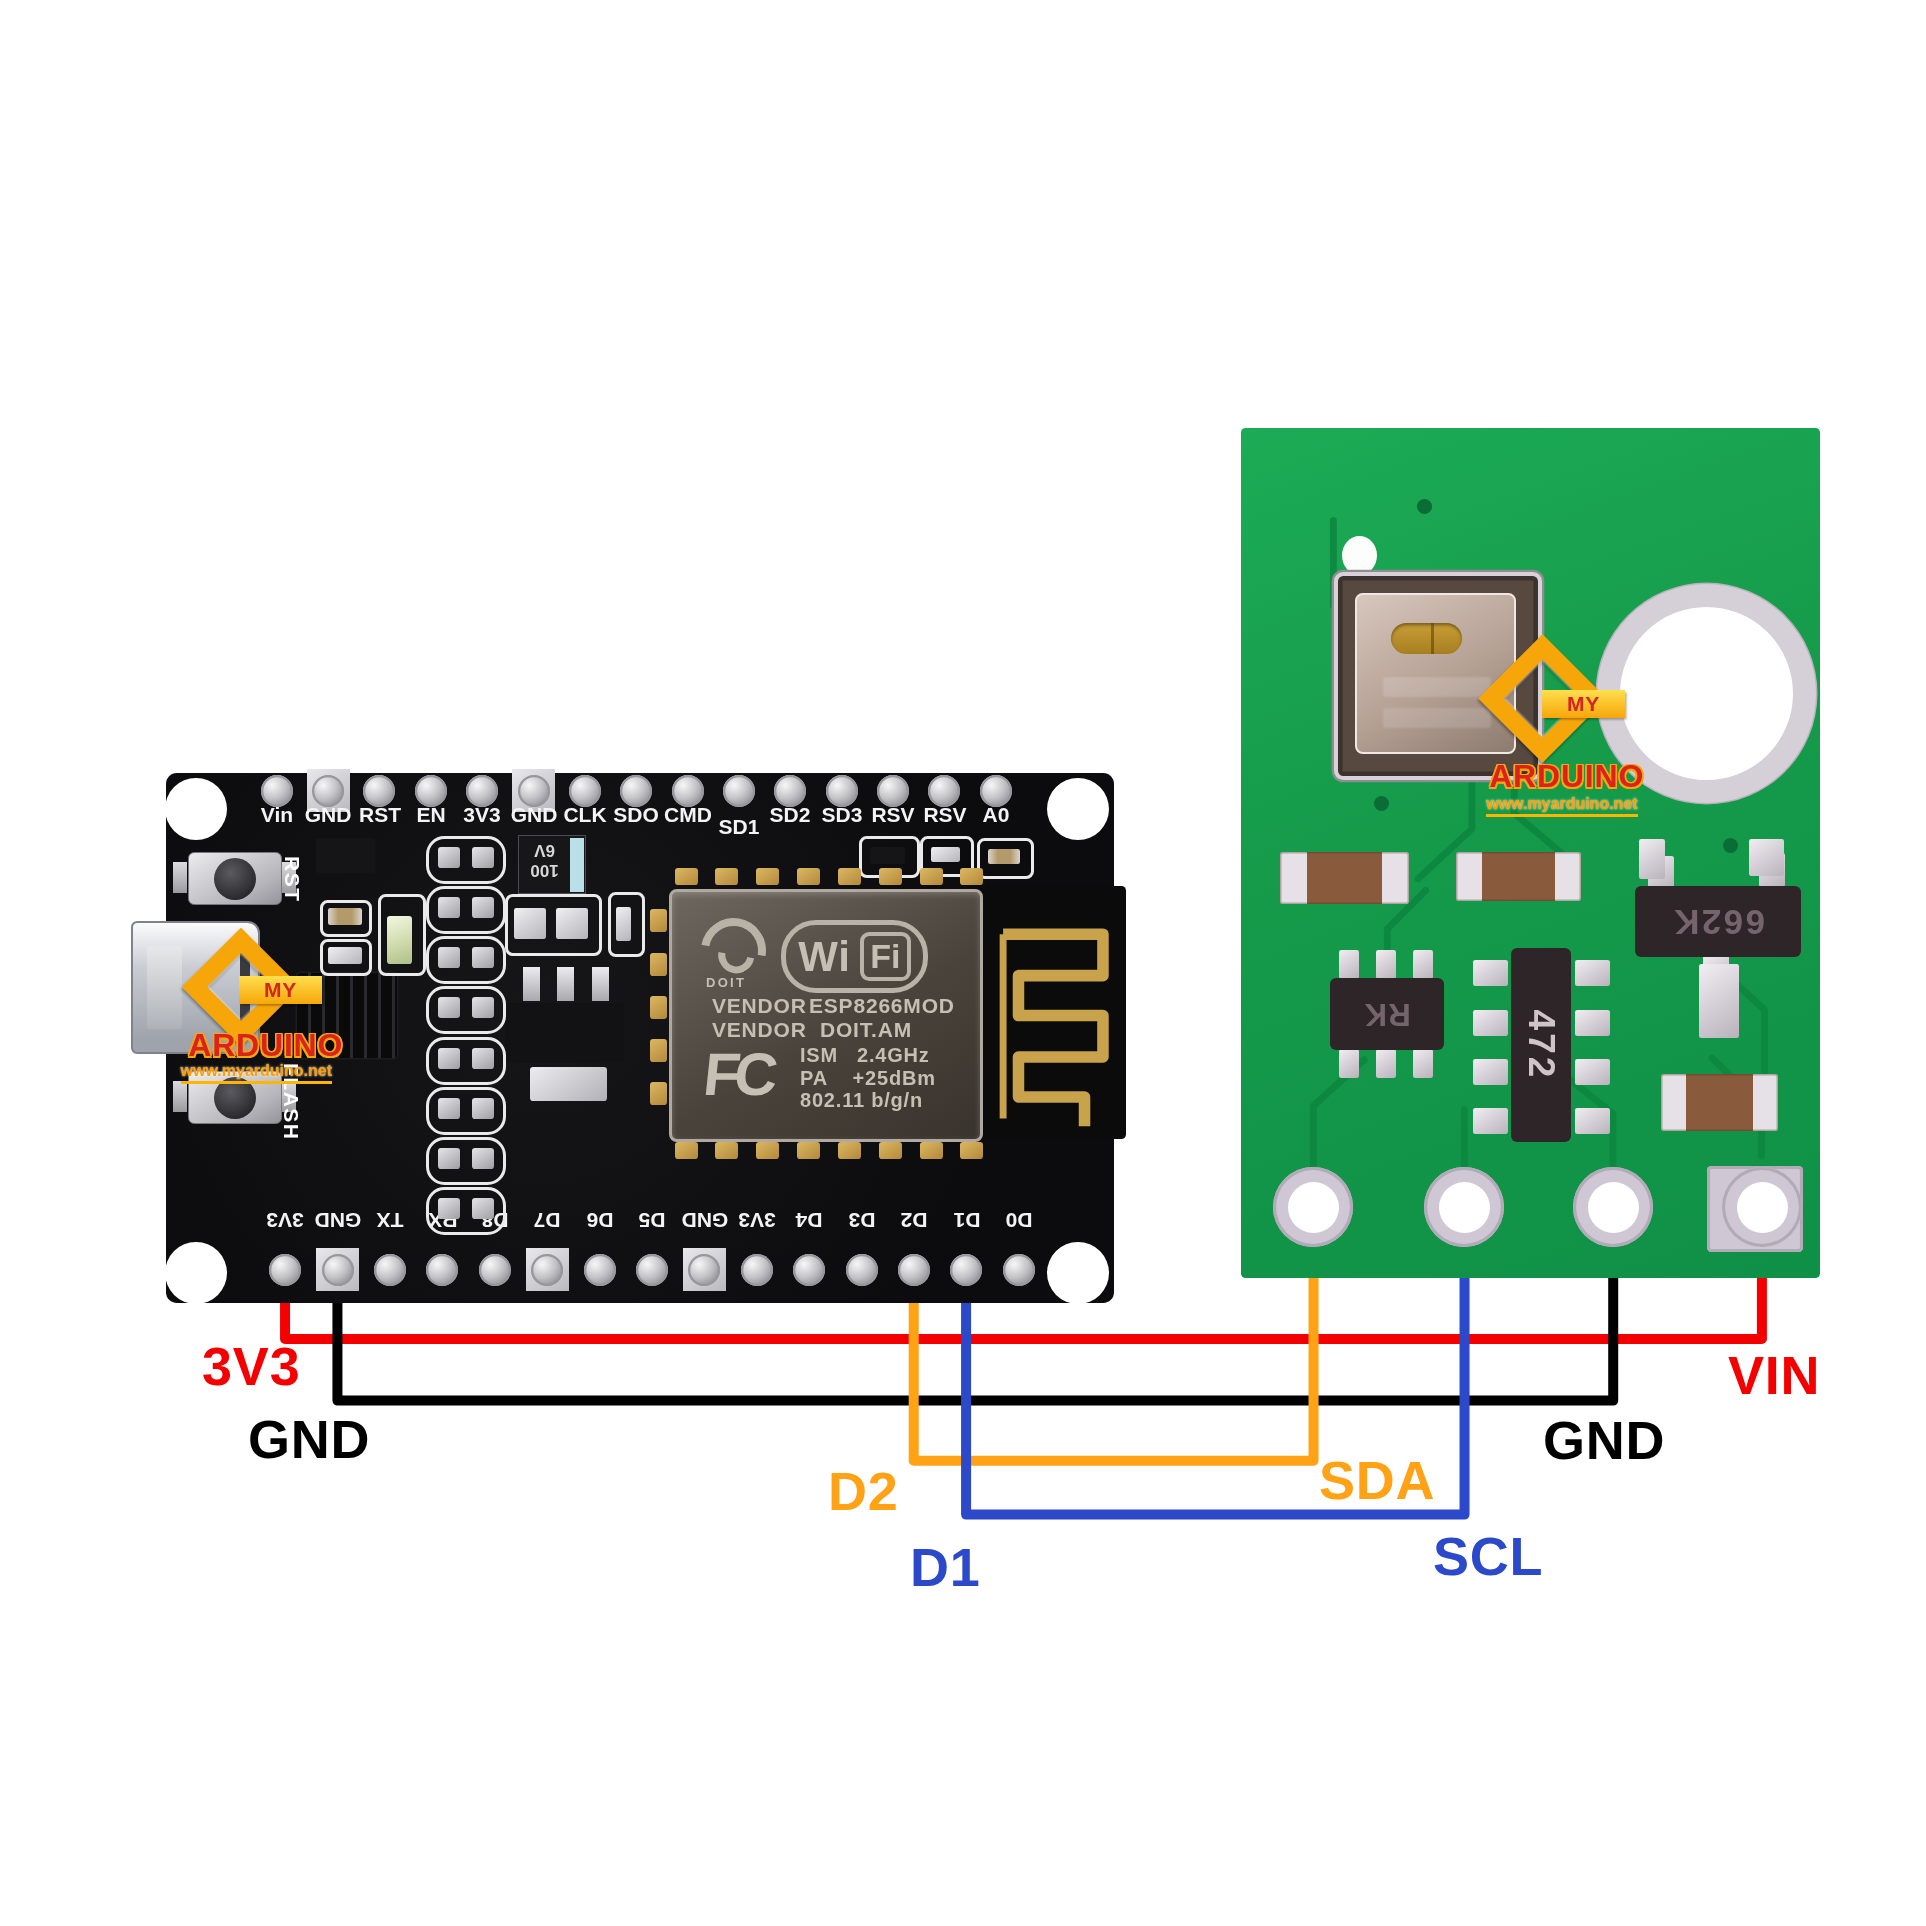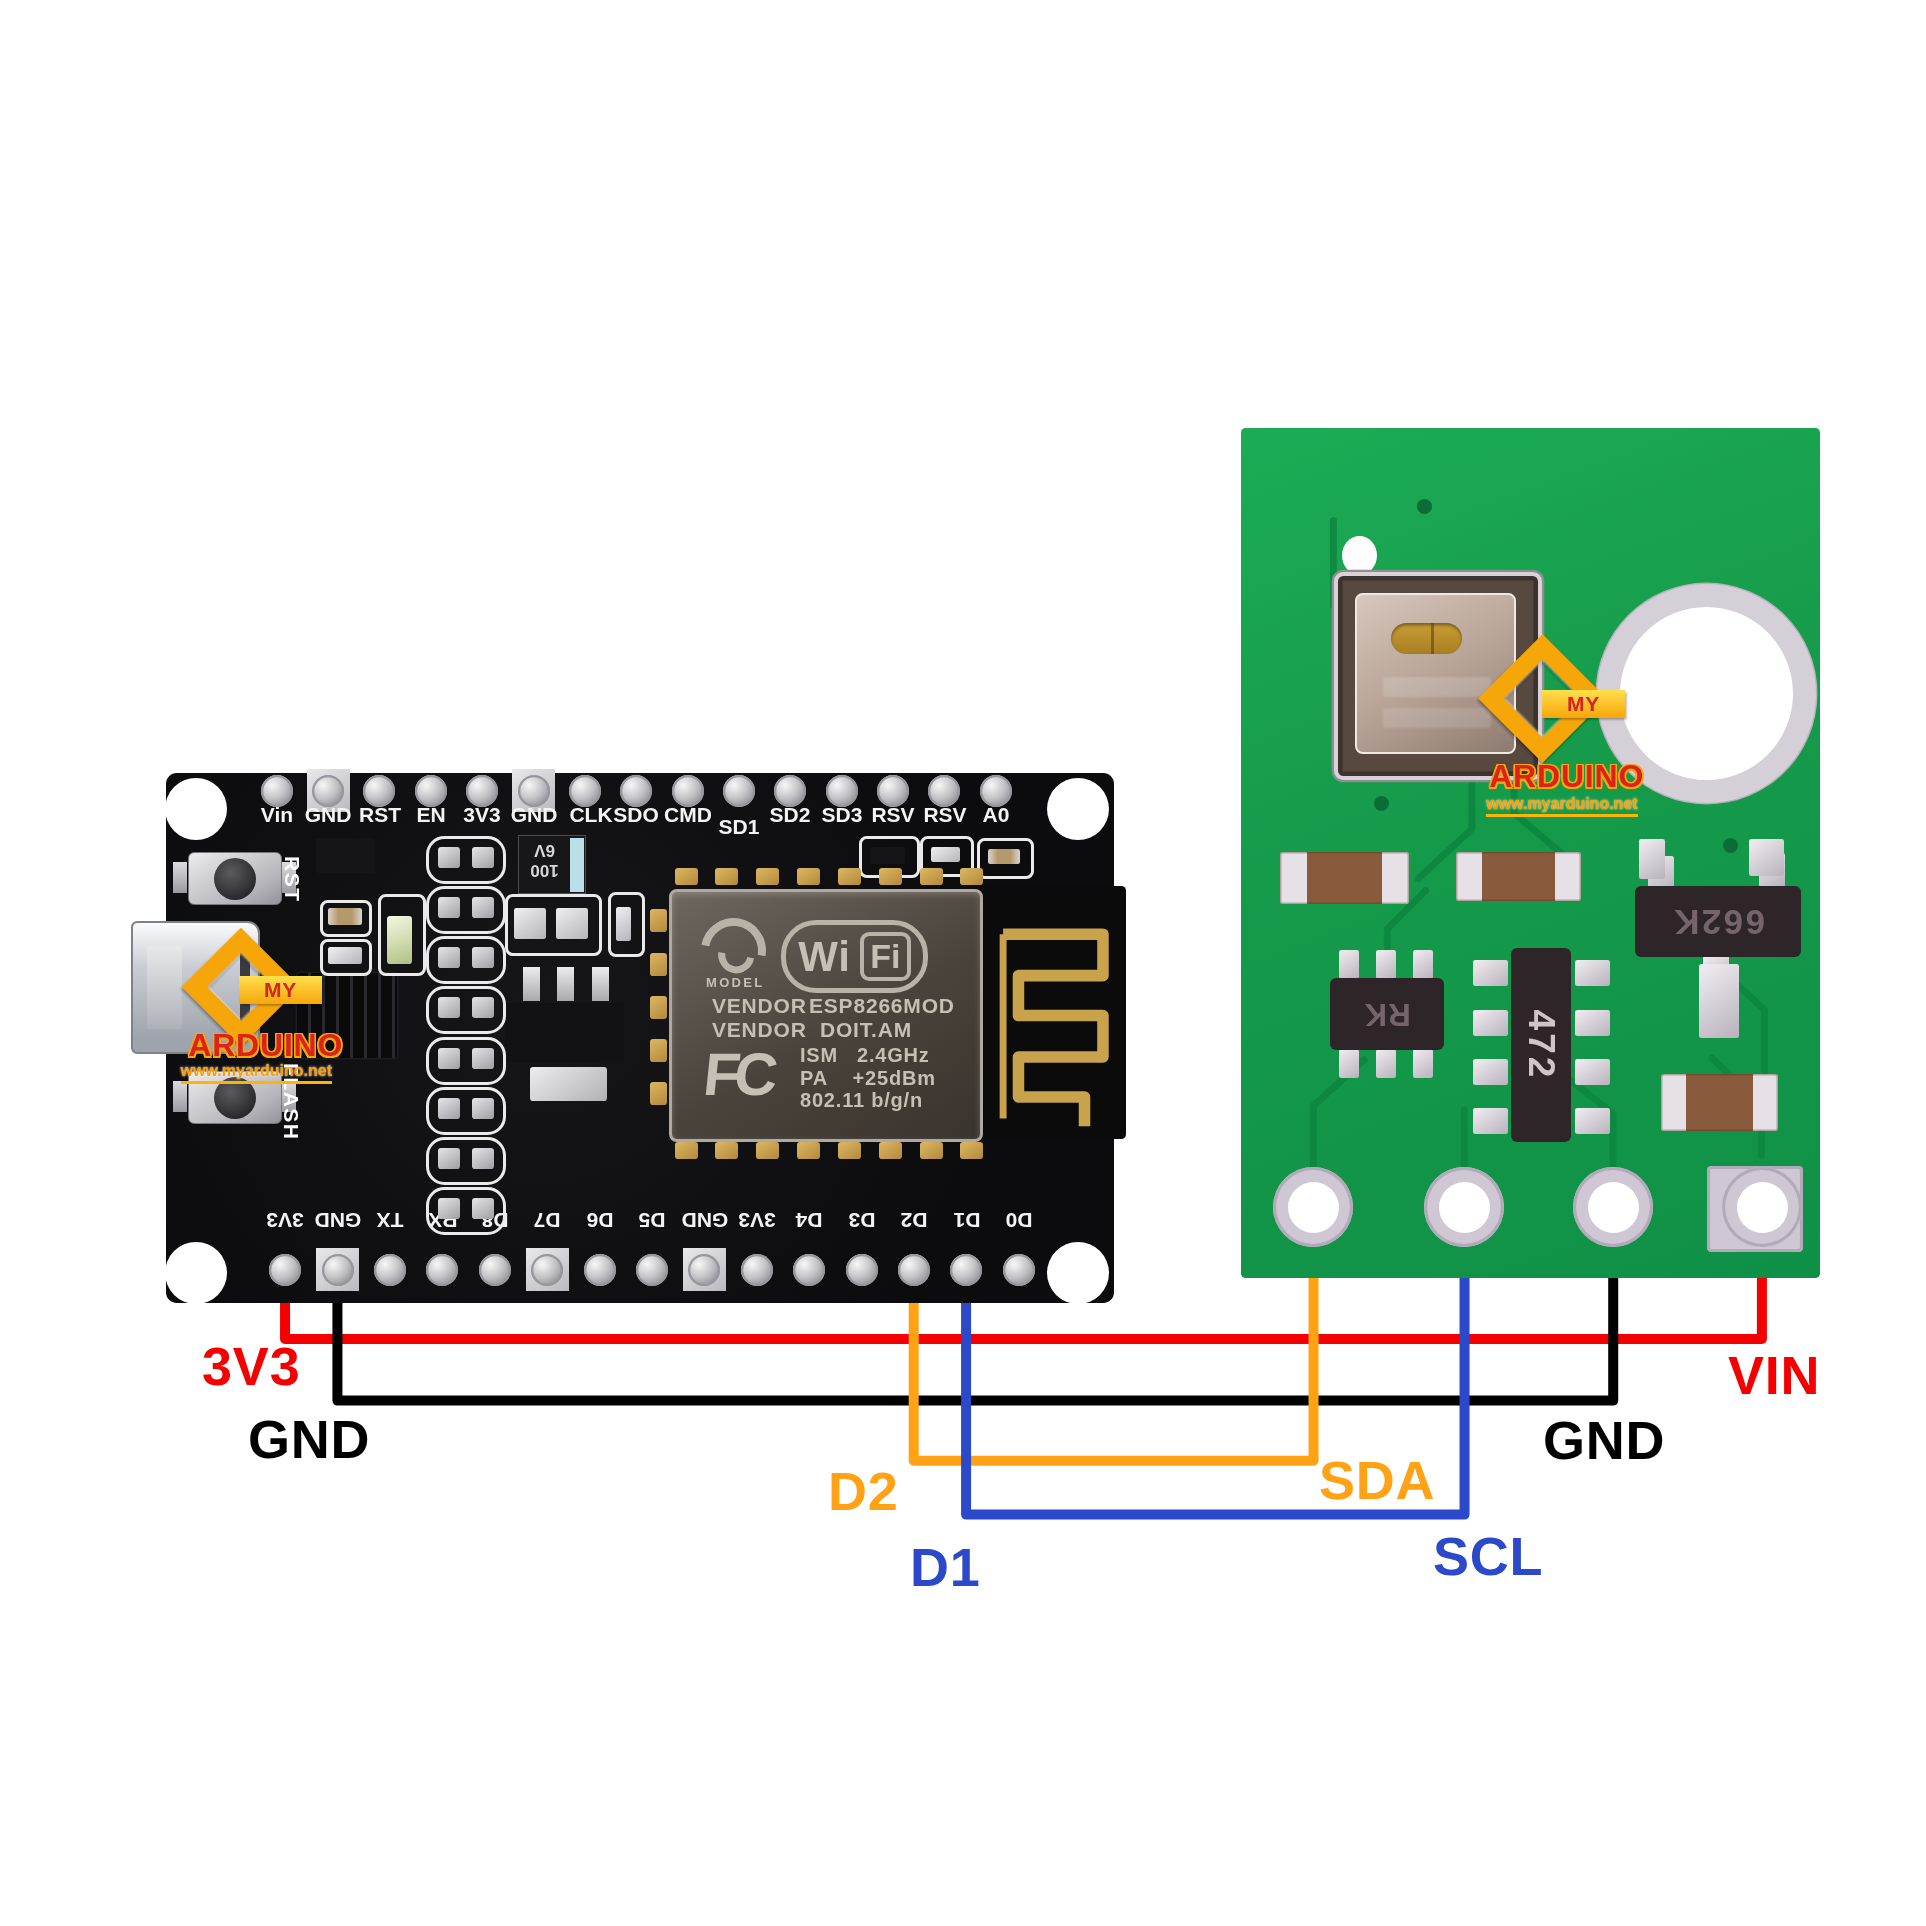--- a/index.html
+++ b/index.html
@@ -195,21 +195,21 @@
 
     <div class="modtab">
       <svg width="149" height="253" viewBox="0 0 194 328">
         <path d="M34 62 V302" stroke="#c9a24c" stroke-width="9" fill="none"></path>
         <path d="M34 62 H164 V116 H54 V168 H164 V222 H54 V274 H140 V312" stroke="#c9a24c" stroke-width="15" fill="none" stroke-linejoin="round"></path>
       </svg>
     </div>
 
     <div id="shield">
       <div class="swirl"></div>
-      <div class="doitword">MODEL</div>
+      <div class="doitword">DOIT</div>
       <div class="wifibox">
         <span class="wi">Wi</span>
         <span class="fi">Fi</span>
       </div>
       <div class="modrow" style="left:40px;top:102px;">VENDOR</div>
       <div class="modrow" style="left:137px;top:102px;">ESP8266MOD</div>
       <div class="modrow" style="left:40px;top:126px;">VENDOR</div>
       <div class="modrow" style="left:148px;top:126px;">DOIT.AM</div>
       <div class="fcmark">FC</div>
       <div class="specline" style="top:152px;">ISM   2.4GHz</div>
@@ -233,21 +233,21 @@
       <div class="pin" style="left: 197px; top: 1.5px;"></div>
       <div class="pinlabel" style="left: 214px; top: 30px;">RST</div>
       <div class="pin" style="left: 249px; top: 1.5px;"></div>
       <div class="pinlabel" style="left: 265px; top: 30px;">EN</div>
       <div class="pin" style="left: 300px; top: 1.5px;"></div>
       <div class="pinlabel" style="left: 316px; top: 30px;">3V3</div>
       <div class="pinsq" style="left: 346px; top: -3.9px;"></div>
       <div class="pin" style="left: 352px; top: 1.5px;"></div>
       <div class="pinlabel" style="left: 368px; top: 30px;">GND</div>
       <div class="pin" style="left: 403px; top: 1.5px;"></div>
-      <div class="pinlabel" style="left: 419px; top: 30px; margin-left: 6px;">CLK</div>
+      <div class="pinlabel" style="left: 419px; top: 30px;">CLK</div>
       <div class="pin" style="left: 454px; top: 1.5px;"></div>
       <div class="pinlabel" style="left: 470px; top: 30px;">SDO</div>
       <div class="pin" style="left: 506px; top: 1.5px;"></div>
       <div class="pinlabel" style="left: 522px; top: 30px;">CMD</div>
       <div class="pin" style="left: 557px; top: 1.5px;"></div>
       <div class="pinlabel" style="left: 573px; top: 30px; margin-top: 12px;">SD1</div>
       <div class="pin" style="left: 608px; top: 1.5px;"></div>
       <div class="pinlabel" style="left: 624px; top: 30px; text-align: right;">SD2</div>
       <div class="pin" style="left: 660px; top: 1.5px;"></div>
       <div class="pinlabel" style="left: 676px; top: 30px;">SD3</div>

